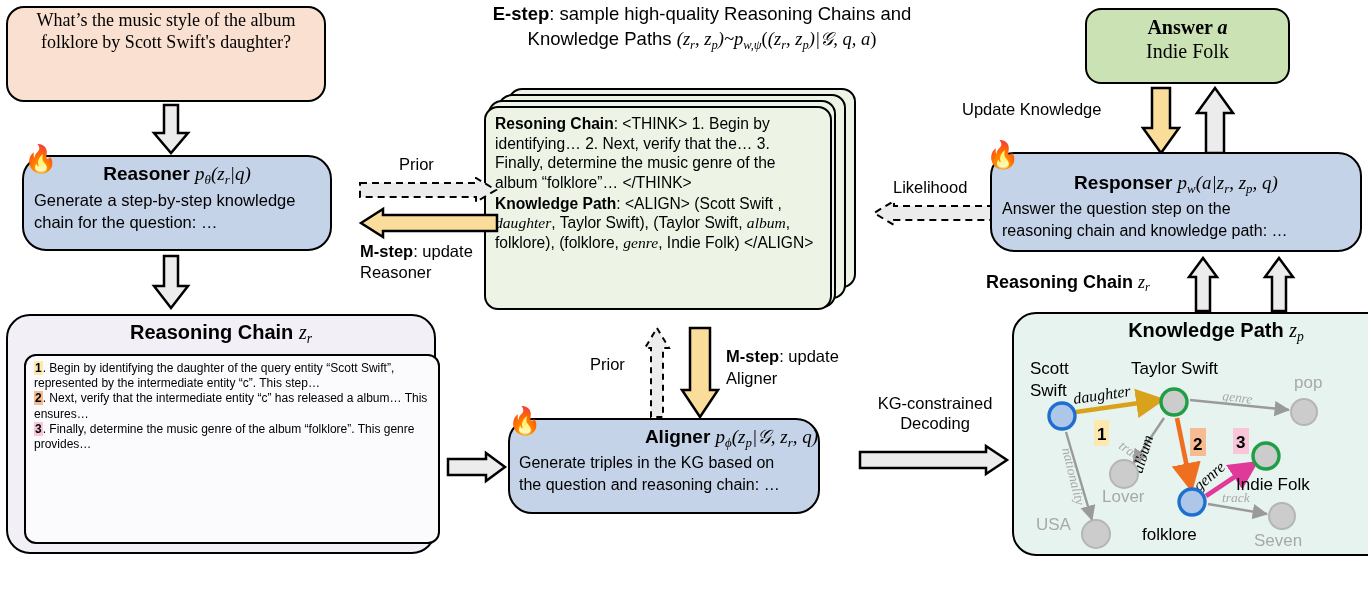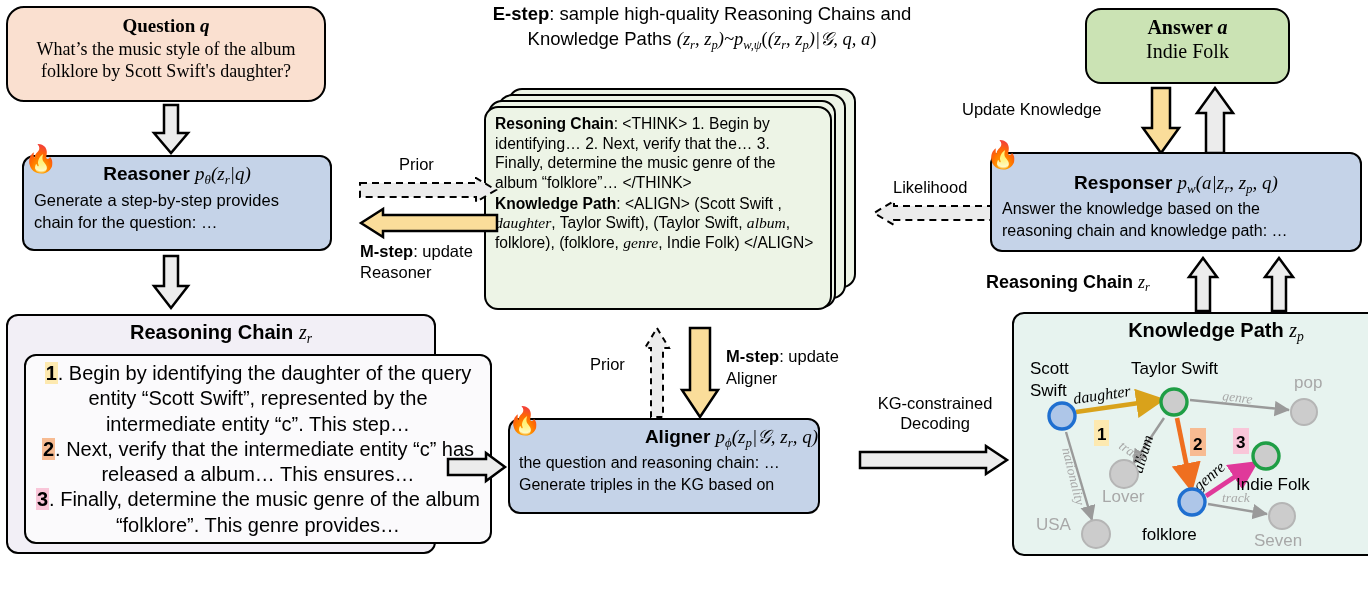--- a/index.html
+++ b/index.html
@@ -9,21 +9,21 @@
     font-family:"Liberation Sans", sans-serif;
     color:#000;
   }
   .abs{position:absolute;}
   .serif{font-family:"Liberation Serif", serif;}
   .math{font-family:"Liberation Serif", serif;font-style:italic;}
   .sub{font-size:.68em;vertical-align:-0.28em;font-style:italic;}
   .bold{font-weight:bold;}
 
   
-  .card{box-sizing:border-box;border:2.5px solid #000;border-radius:12px;}
+  .card{box-sizing:border-box;border:2.5px solid #000;border-radius:24px;}
 
   
   #question-box{
     left:6px;top:6px;width:320px;height:96px;
     background:#fae0d0;border-radius:18px;
   }
   #question-box .qtitle{
     text-align:center;font-size:19px;font-weight:bold;margin-top:7px;
   }
   #question-box .qtext{
@@ -36,23 +36,23 @@
   }
   #reasoner-box .htitle{text-align:center;font-size:19px;font-weight:bold;margin-top:6px;}
   #reasoner-box .btext{font-size:16.5px;line-height:1.25;padding:2px 10px 0 10px;}
 
   
   #reasoning-chain-box{
     left:6px;top:314px;width:430px;height:240px;background:#f2eff6;
   }
   #reasoning-chain-box .htitle{text-align:center;font-size:20px;font-weight:bold;margin-top:5px;}
   #rc-inner{
-    position:absolute;left:16px;top:38px;width:468px;height:190px;
+    position:absolute;left:16px;top:38px;width:416px;height:190px;
     box-sizing:border-box;background:#fbfafc;border:2.5px solid #000;border-radius:12px;
-    padding:5px 8px;font-size:20px;line-height:1.265;text-align:center;
+    padding:5px 8px;font-size:12px;line-height:1.265;
   }
   .hl-y{background:#fde9b0;padding:0 1px;font-weight:bold;}
   .hl-o{background:#f7bb92;padding:0 1px;font-weight:bold;}
   .hl-p{background:#f9c6d9;padding:0 1px;font-weight:bold;}
 
   
   #estep-header{
     left:452px;top:2px;width:500px;text-align:center;
     font-size:18.5px;line-height:1.35;
   }
@@ -99,38 +99,35 @@
 
   
   .lbl{font-size:16.5px;white-space:nowrap;}
   .lbl-b{font-size:16.5px;white-space:nowrap;}
   .fire{font-size:27px;line-height:1;}
 </style>
 </head>
 <body>
 
 <div class="abs card serif" id="question-box">
-  <div class="qtitle">
-    <span>Question</span> <span class="math">q</span>
-  </div>
   <div class="qtext">What’s the music style of the album</div>
   <div class="qtext" style="margin-top:0">folklore by Scott Swift's daughter?</div>
 </div>
 
 <svg class="abs" style="left:148px;top:103px;" width="50" height="54">
   <polygon points="16,2 30,2 30,30 40,30 23,50 6,30 16,30" fill="#ececec" stroke="#000" stroke-width="2.5"></polygon>
 </svg>
 
 <div class="abs fire" style="left:24px;top:146px;z-index:6;">🔥</div>
 <div class="abs card" id="reasoner-box">
   <div class="htitle">
     <span>Reasoner</span>
     <span class="math" style="font-weight:normal;font-size:19px">p<span class="sub">θ</span>(z<span class="sub">r</span>|q)</span>
   </div>
-  <div class="btext">Generate a step-by-step provides</div>
+  <div class="btext">Generate a step-by-step knowledge</div>
   <div class="btext">chain for the question: …</div>
 </div>
 
 <svg class="abs" style="left:148px;top:254px;" width="50" height="58">
   <polygon points="16,2 30,2 30,32 40,32 23,54 6,32 16,32" fill="#ececec" stroke="#000" stroke-width="2.5"></polygon>
 </svg>
 
 <div class="abs card" id="reasoning-chain-box">
   <div class="htitle">
     <span>Reasoning Chain</span>
@@ -187,22 +184,22 @@
   <span class="bold">M-step</span><span>: update</span>
 </div>
 <div class="abs lbl-b" style="left:726px;top:369px;">Aligner</div>
 
 <div class="abs fire" style="left:508px;top:408px;z-index:6;">🔥</div>
 <div class="abs card" id="aligner-box">
   <div class="htitle">
     <span>Aligner</span>
     <span class="math" style="font-weight:normal;font-size:19px">p<span class="sub">ϕ</span>(z<span class="sub">p</span>|𝒢, z<span class="sub">r</span>, q)</span>
   </div>
+  <div class="btext">Generate triples in the KG based on</div>
   <div class="btext">the question and reasoning chain: …</div>
-  <div class="btext">Generate triples in the KG based on</div>
 </div>
 
 <svg class="abs" style="left:446px;top:450px;" width="62" height="34">
   <polygon points="2,9 40,9 40,3 59,17 40,31 40,25 2,25" fill="#ececec" stroke="#000" stroke-width="2.5"></polygon>
 </svg>
 
 <div class="abs lbl" style="left:855px;top:394px;text-align:center;width:160px;line-height:1.2;">
   <div>KG-constrained</div>
   <div>Decoding</div>
 </div>
@@ -230,21 +227,21 @@
 <svg class="abs" style="left:1194px;top:86px;" width="42" height="70">
   <polygon points="21,2 39,27 30,27 30,67 12,67 12,27 3,27" fill="#ececec" stroke="#000" stroke-width="2.5"></polygon>
 </svg>
 
 <div class="abs fire" style="left:986px;top:142px;z-index:6;">🔥</div>
 <div class="abs card" id="responser-box">
   <div class="htitle">
     <span>Responser</span>
     <span class="math" style="font-weight:normal;font-size:19px">p<span class="sub">w</span>(a|z<span class="sub">r</span>, z<span class="sub">p</span>, q)</span>
   </div>
-  <div class="btext">Answer the knowledge based on the</div>
+  <div class="btext">Answer the question step on the</div>
   <div class="btext">reasoning chain and knowledge path: …</div>
 </div>
 
 <div class="abs" style="left:986px;top:272px;font-size:18px;font-weight:bold;white-space:nowrap;">
   <span>Reasoning Chain</span>
   <span class="math" style="font-weight:normal">z<span class="sub">r</span></span>
 </div>
 <svg class="abs" style="left:1186px;top:256px;" width="34" height="58">
   <polygon points="17,2 31,21 24,21 24,55 10,55 10,21 3,21" fill="#ececec" stroke="#000" stroke-width="2.5"></polygon>
 </svg>

